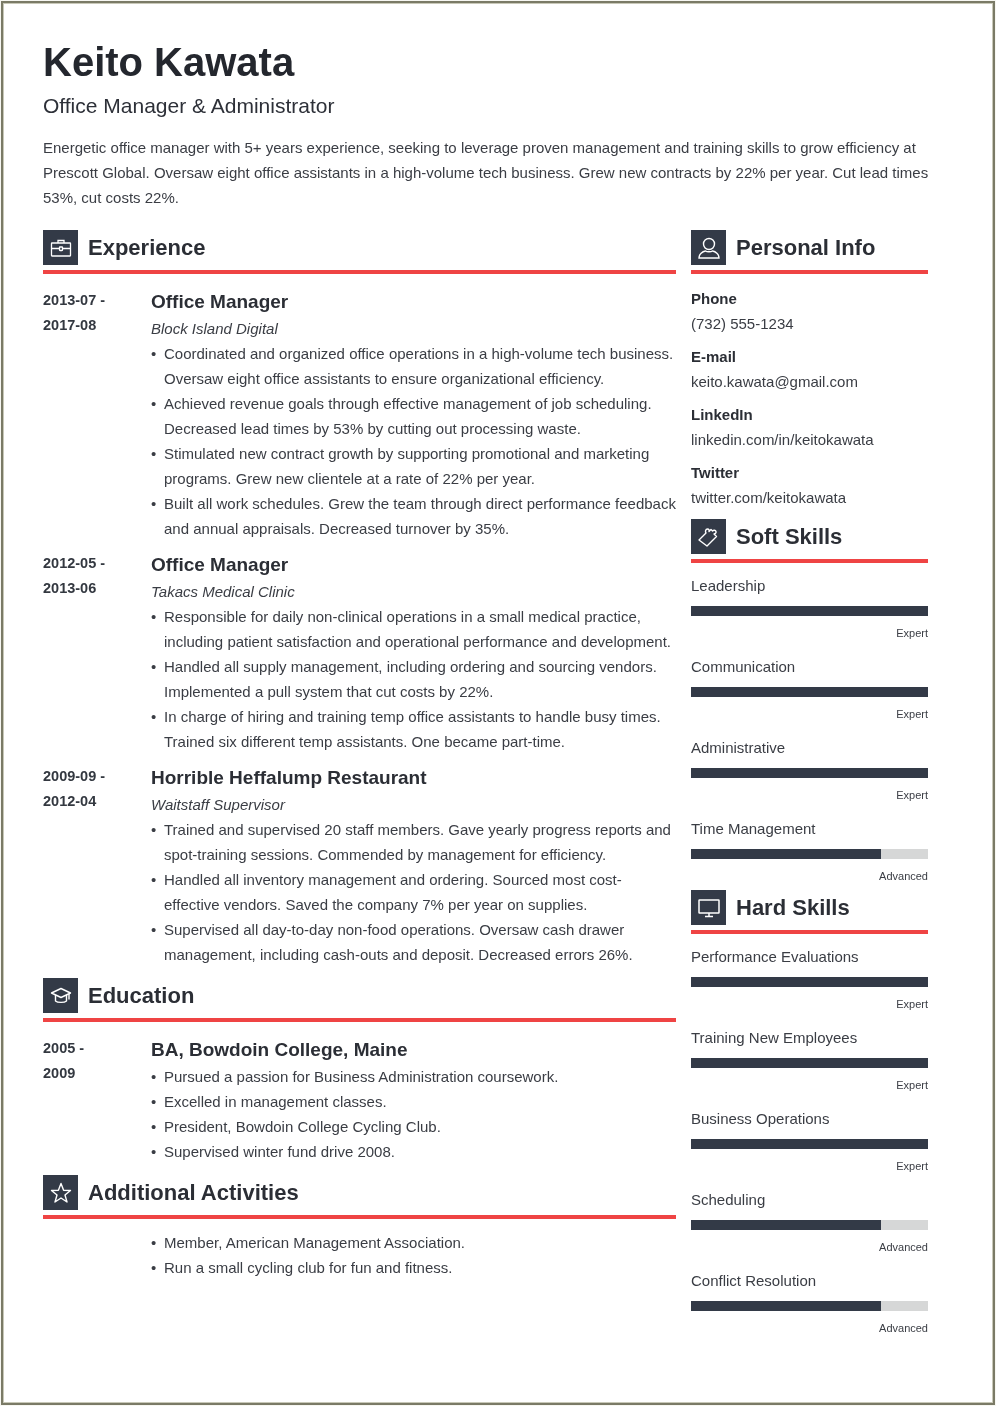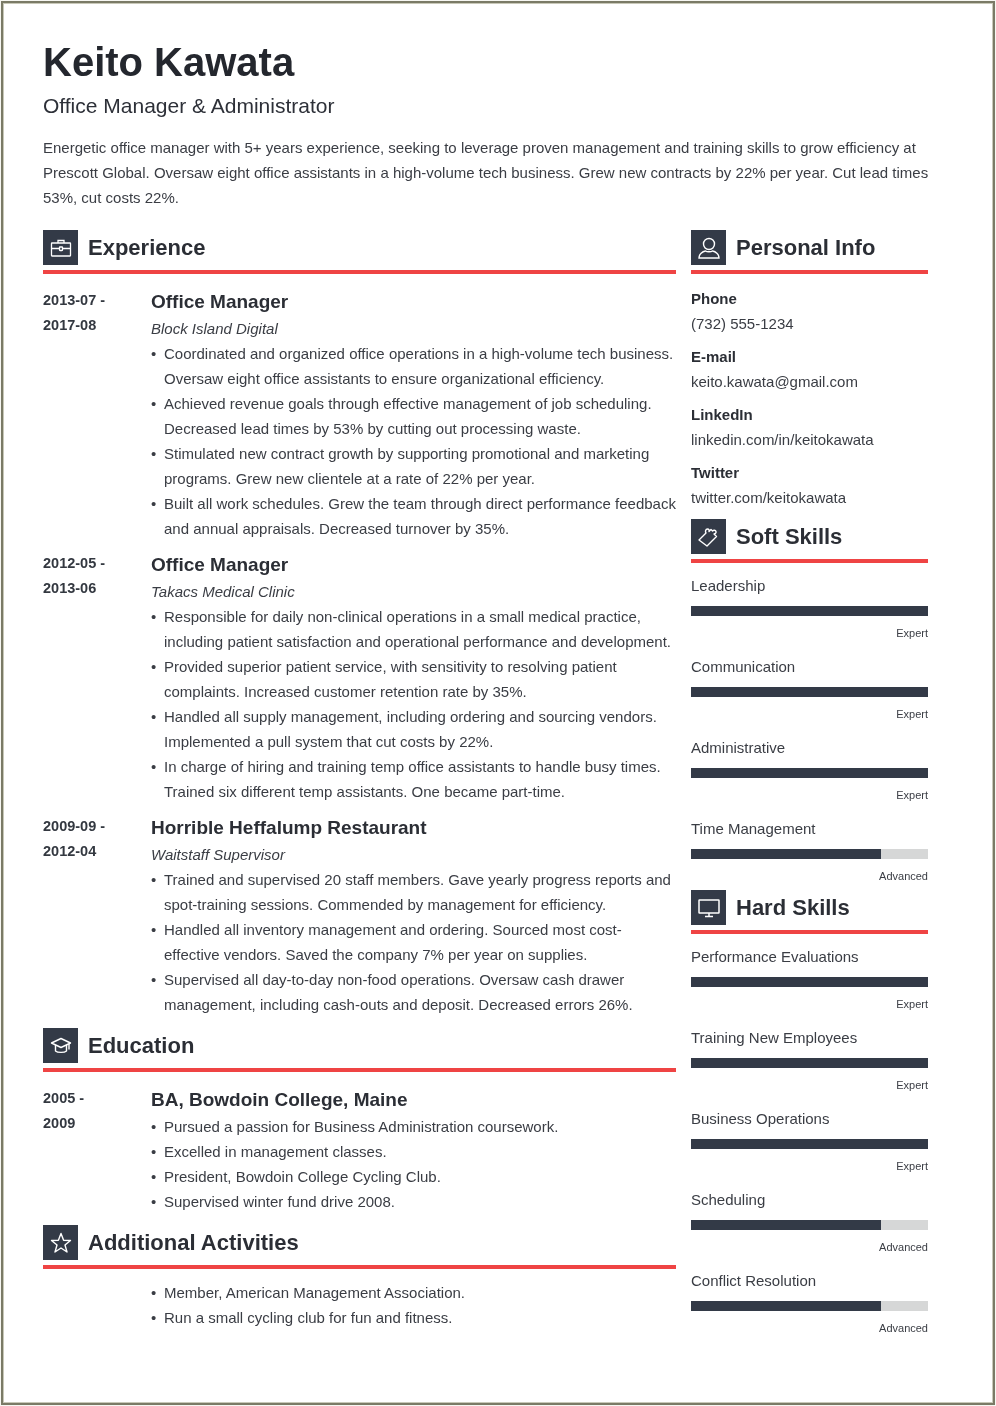--- a/index.html
+++ b/index.html
@@ -107,21 +107,20 @@
       <div class="entry" style="margin-top:10px;">
         <div class="dates">
           <div>2012-05 -</div>
           <div>2013-06</div>
         </div>
         <div class="entry-body">
           <div class="entry-title">Office Manager</div>
           <div class="entry-sub">Takacs Medical Clinic</div>
           <ul class="bullets">
             <li>Responsible for daily non-clinical operations in a small medical practice, including patient satisfaction and operational performance and development.</li>
-            <li>Provided superior patient service, with sensitivity to resolving patient complaints. Increased customer retention rate by 35%.</li>
             <li>Handled all supply management, including ordering and sourcing vendors. Implemented a pull system that cut costs by 22%.</li>
             <li>In charge of hiring and training temp office assistants to handle busy times. Trained six different temp assistants. One became part-time.</li>
           </ul>
         </div>
       </div>
 
       <div class="entry" style="margin-top:10px;">
         <div class="dates">
           <div>2009-09 -</div>
           <div>2012-04</div>

